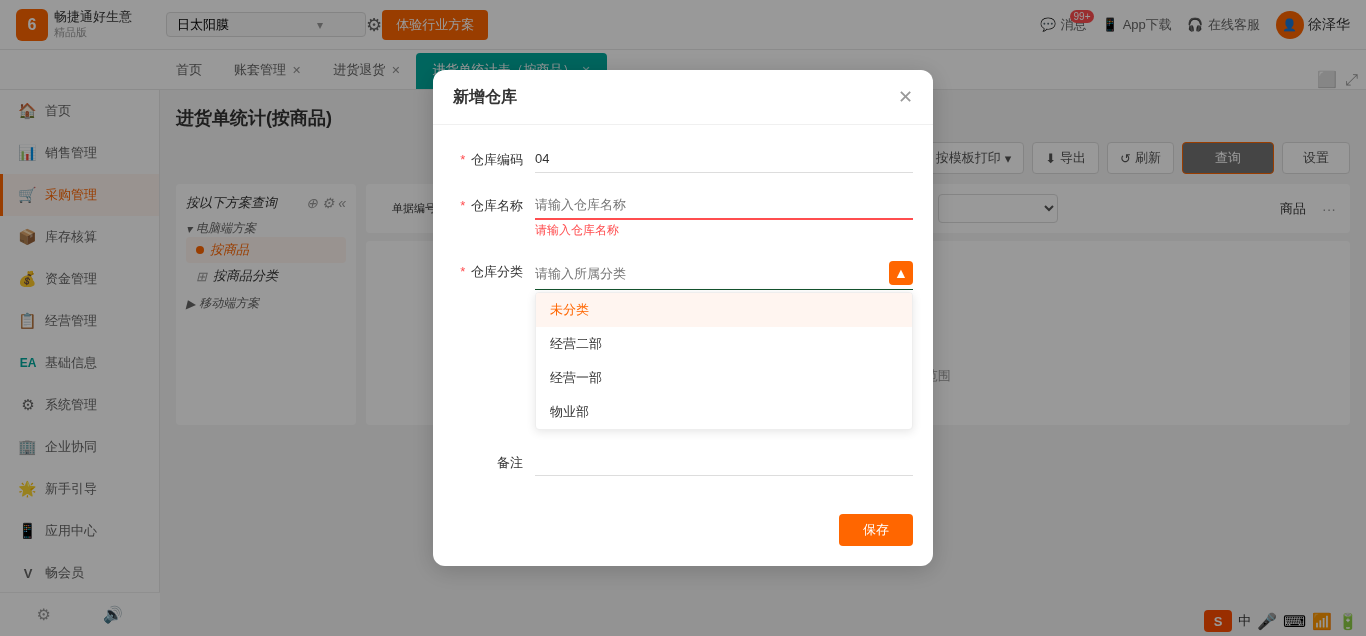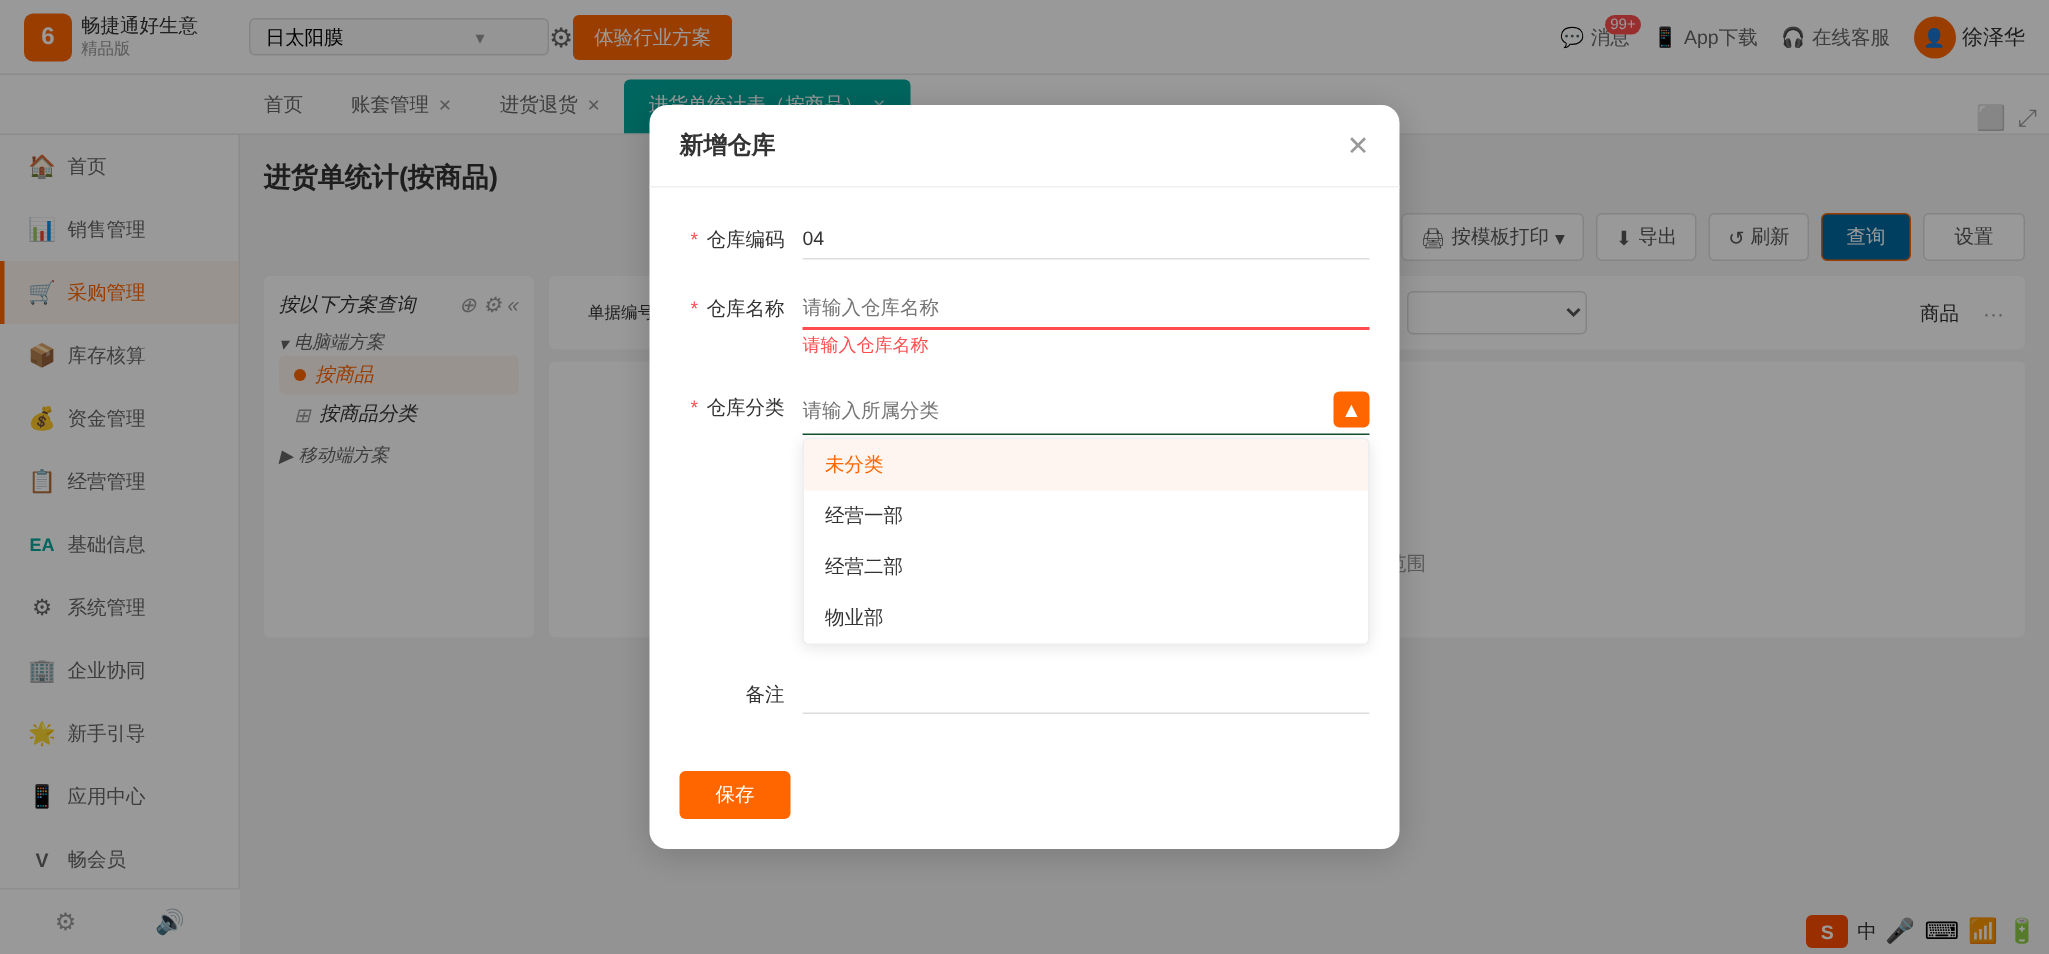--- a/index.html
+++ b/index.html
@@ -163,24 +163,24 @@
       display: flex; align-items: center; gap: 4px;
       padding: 6px 12px;
       border: 1px solid #ddd;
       border-radius: 4px;
       background: white;
       cursor: pointer;
       font-size: 13px;
       color: #555;
     }
     .query-btn {
-      background: #0369a1;
+      background: #737373;
       color: white;
       border-color: #ff6600;
-      padding: 6px 16px;
+      padding: 6px 32px;
     }
     .set-btn {
       border: 1px solid #ddd;
       padding: 6px 20px;
       background: white;
     }
     .scheme-panel {
       width: 180px;
       background: white;
       border-radius: 4px;
@@ -289,21 +289,21 @@
     }
     .dropdown-item {
       padding: 8px 14px;
       font-size: 13px;
       cursor: pointer;
       color: #333;
     }
     .dropdown-item.selected { background: #fff5f0; color: #ff6600; }
 
     .modal-footer {
-      display: flex; justify-content: flex-start; gap: 10px;
+      display: flex; justify-content: flex-end; gap: 10px;
       padding: 10px 20px 20px;
     }
     .btn-save {
       padding: 7px 24px;
       background: #ff6600;
       color: white;
       border: none;
       border-radius: 4px;
       cursor: pointer;
       font-size: 13px;
@@ -588,22 +588,22 @@
           <span>仓库分类</span>
         </div>
         <div class="form-input-wrap">
           <div class="form-input-with-icon">
             <input type="text" placeholder="请输入所属分类" style="">
             <div class="chevron-up">▲</div>
           </div>
 
           <div class="dropdown-list">
             <div class="dropdown-item selected">未分类</div>
+            <div class="dropdown-item">经营二部</div>
             <div class="dropdown-item">经营一部</div>
-            <div class="dropdown-item">经营二部</div>
             <div class="dropdown-item">物业部</div>
           </div>
         </div>
       </div>
 
       <div class="form-row">
         <div class="form-label">备注</div>
         <div class="form-input-wrap">
           <input type="text" class="form-input" placeholder="" style="">
         </div>

